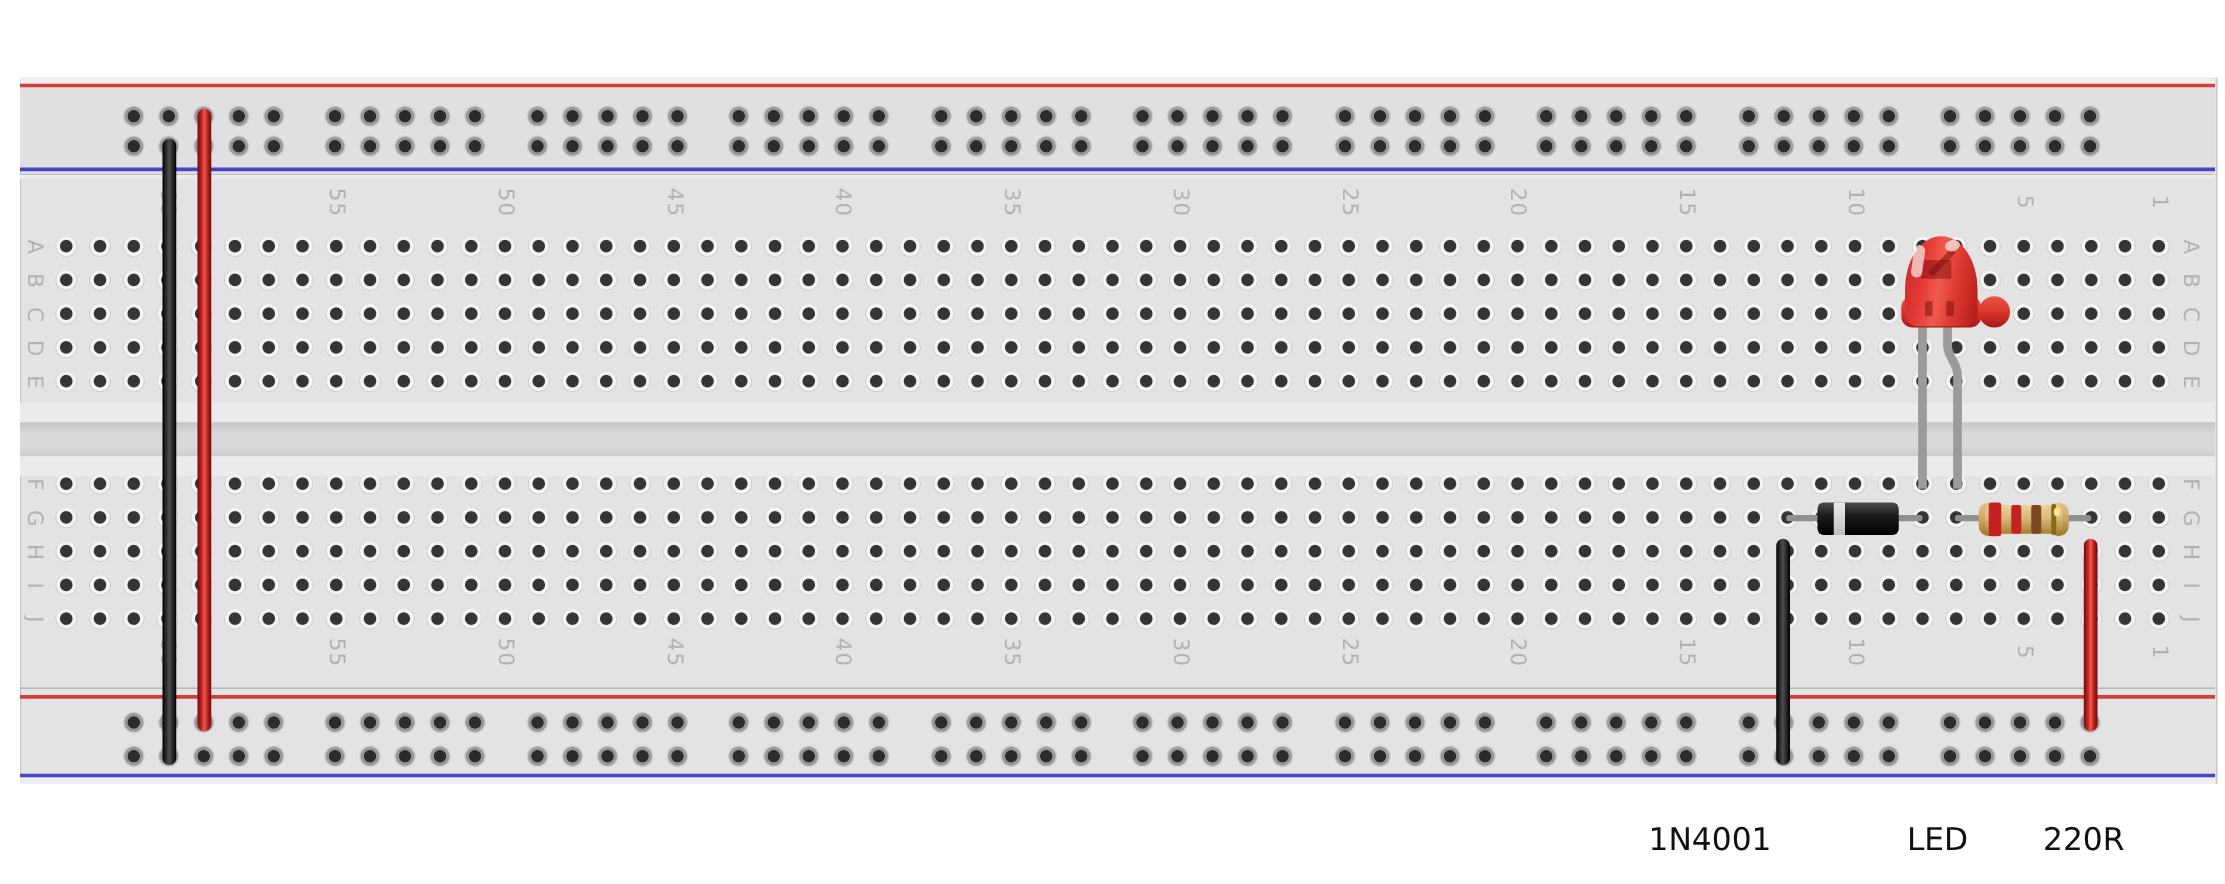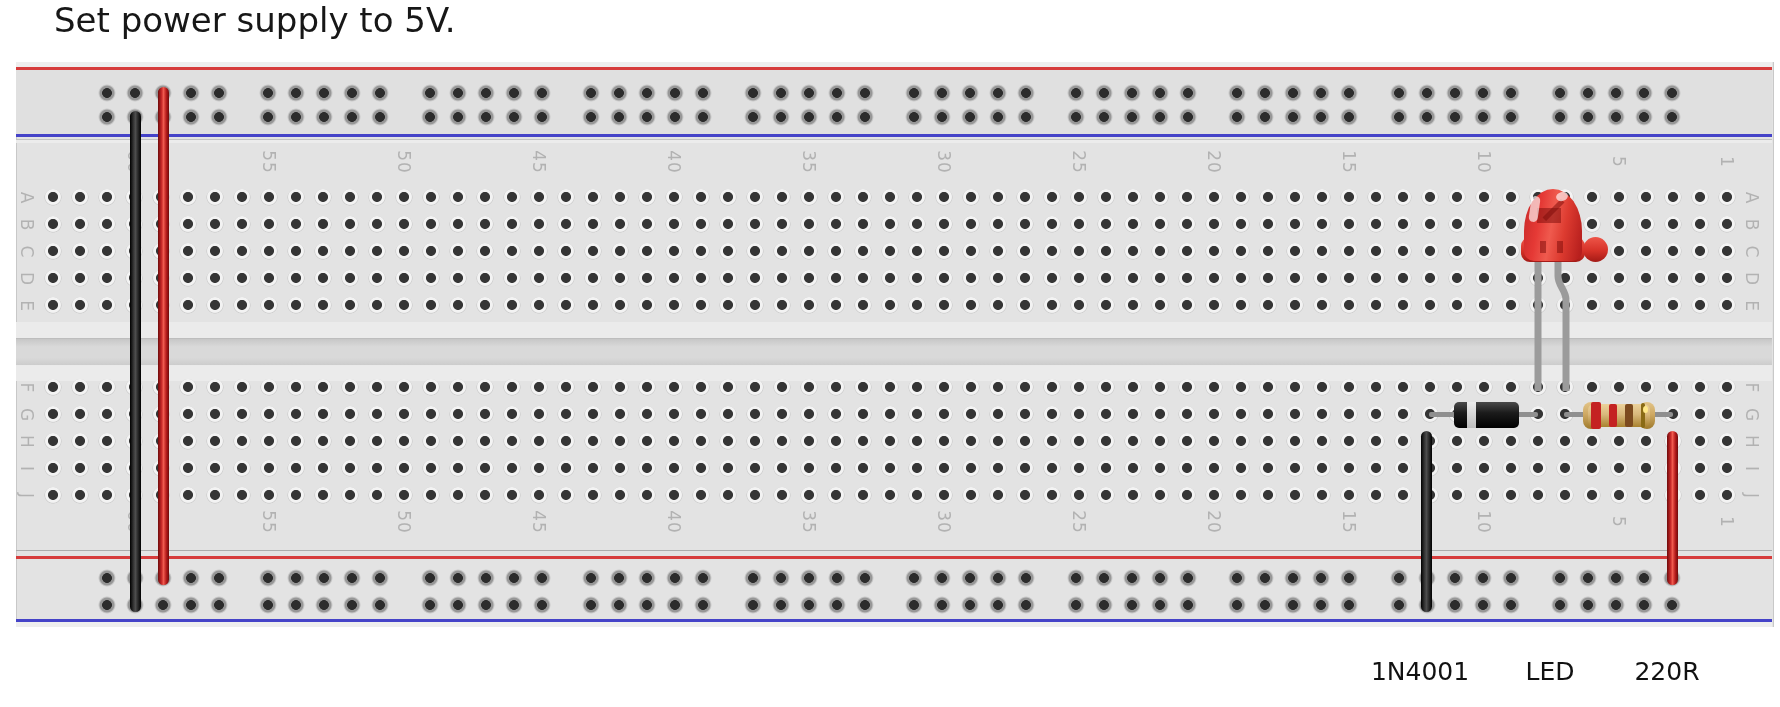--- a/index.html
+++ b/index.html
@@ -67,21 +67,20 @@
   .led-bump{left:1583px;top:237px;width:25px;height:25px;border-radius:50%;
             background:linear-gradient(180deg,#ee5549,#d63228 55%,#a31a16);}
   .led-in{background:rgba(122,10,8,.5);}
   .led-hl{background:rgba(255,255,255,.65);}
 </style>
 </head>
 <body>
 
 <div class="stage">
 
-  <div class="abs title">Set power supply to 5V.</div>
 
   <div class="abs board"></div>
   <div class="abs strip s-topedge"></div>
   <div class="abs strip s-redtop"></div>
   <div class="abs strip s-railtopbg"></div>
   <div class="abs strip s-bluetop"></div>
   <div class="abs strip s-graytop"></div>
   <div class="abs strip s-litetop"></div>
   <div class="abs strip s-abovech"></div>
   <div class="abs strip s-channel"></div>
@@ -997,16 +996,16 @@
   <div class="abs led-in" style="left:1540px;top:241px;width:6px;height:12px;"></div>
   <div class="abs led-in" style="left:1557px;top:241px;width:6px;height:12px;"></div>
   <div class="abs led-hl" style="left:1530px;top:196px;width:9px;height:26px;border-radius:5px;transform:rotate(8deg);"></div>
   <div class="abs led-hl" style="left:1556px;top:192px;width:12px;height:9px;border-radius:50%;transform:rotate(-15deg);"></div>
 
   <div class="wire black abs" style="left:130px;top:111px;height:501px;"></div>
   <div class="wire red abs" style="left:158px;top:87px;height:498px;"></div>
   <div class="wire black abs" style="left:1421px;top:431px;height:181px;"></div>
   <div class="wire red abs" style="left:1667px;top:431px;height:154px;"></div>
 
-  <div class="abs clabel" style="left:1420px;">1N4001</div>
+  <div class="abs clabel" style="left:1368px;">1N4001</div>
   <div class="abs clabel" style="left:1550px;">LED</div>
   <div class="abs clabel" style="left:1667px;">220R</div>
 </div>
 
 </body></html>

